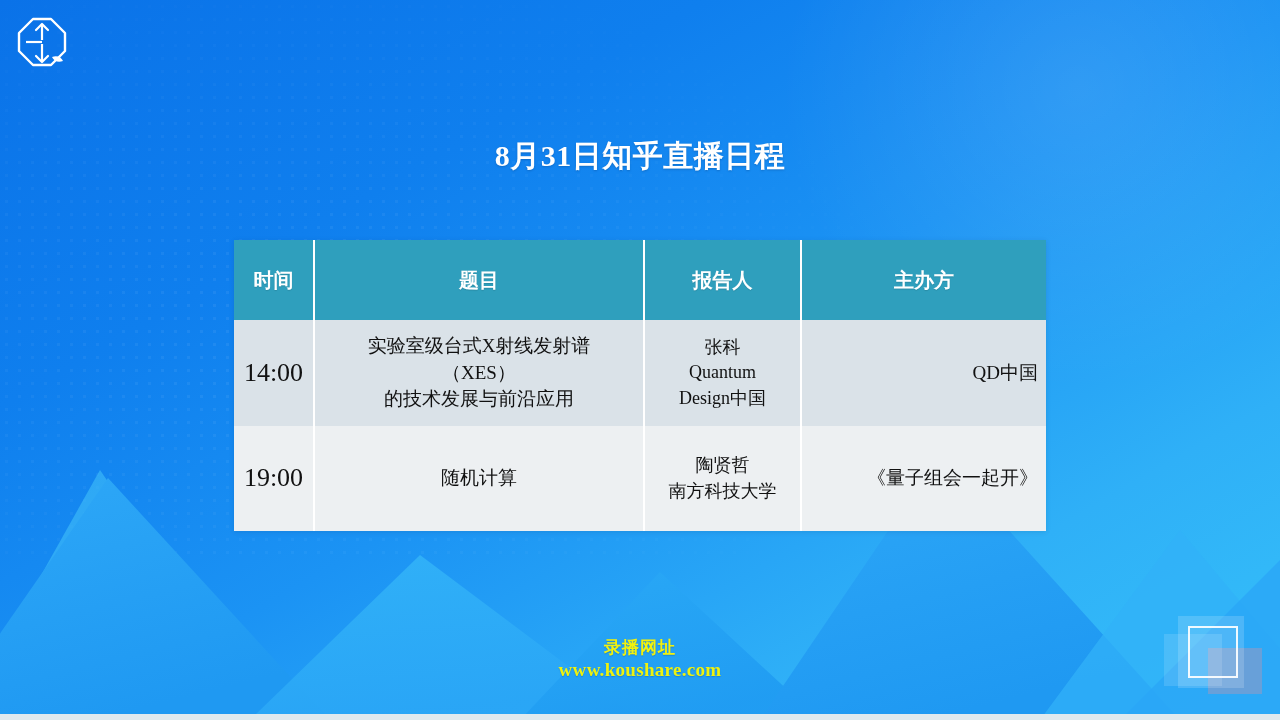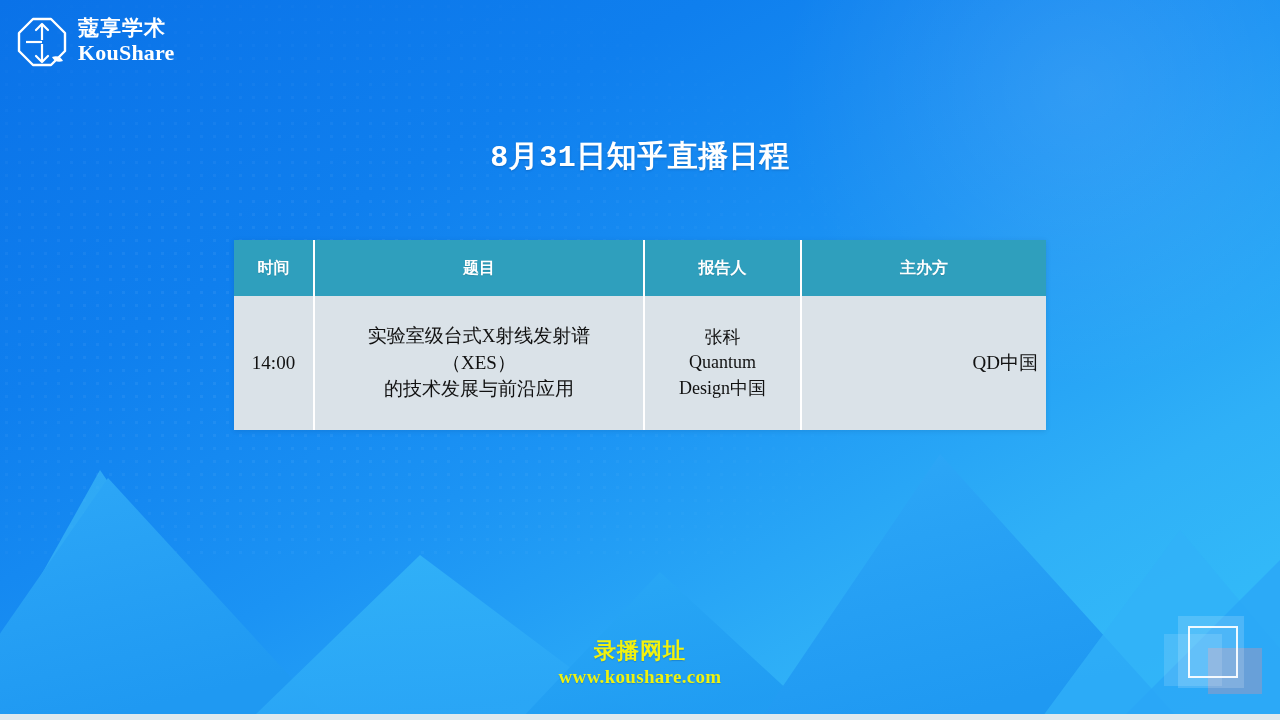--- a/index.html
+++ b/index.html
@@ -77,21 +77,21 @@
   
   .slide-title {
     position: absolute;
     left: 0; top: 136px;
     width: 1280px;
     text-align: center;
     color: #ffffff;
     font-size: 30px;
     font-weight: 700;
     letter-spacing: .5px;
-    font-family: Liberation Mono, monospace;
+    font-family: Liberation Serif, serif;
     text-shadow: 0 1px 2px rgba(0,40,90,.25);
   }
 
   
   .schedule-table {
     position: absolute;
     left: 234px; top: 240px;
     width: 812px;
     border-collapse: separate;
     border-spacing: 0;
@@ -99,62 +99,62 @@
     box-shadow: 0 1px 5px rgba(0,30,70,.12);
   }
   .schedule-table col.c-time   { width: 81px; }
   .schedule-table col.c-title  { width: 330px; }
   .schedule-table col.c-spk    { width: 157px; }
   .schedule-table col.c-host   { width: 244px; }
 
   .schedule-table th {
     background: #2f9fbd;
     color: #ffffff;
-    font-size: 16px;
-    font-weight: 700;
-    height: 56px;
+    font-size: 20px;
+    font-weight: 700;
+    height: 80px;
     padding: 4px 6px;
     border-right: 2px solid #ffffff;
     font-family: Liberation Mono, monospace;
     text-shadow: 0 1px 1px rgba(0,0,0,.12);
   }
   .schedule-table th:last-child { border-right: none; }
 
   .schedule-table td {
     color: #111111;
     font-size: 18px;
     text-align: center;
     vertical-align: middle;
     padding: 10px 8px;
     line-height: 1.42;
     border-right: 2px solid #ffffff;
     font-family: "Liberation Serif", "DejaVu Serif", serif;
   }
   .schedule-table td:last-child { border-right: none; text-align: right; }
 
-  .schedule-table tbody tr.row-a td { background: #dae2e8; height: 134px; }
+  .schedule-table tbody tr.row-a td { background: #dae2e8; height: 106px; }
   .schedule-table tbody tr.row-b td { background: #edf0f2; height: 105px; }
 
-  .schedule-table td.cell-time { font-size: 19px; }
+  .schedule-table td.cell-time { font-size: 26px; }
   .schedule-table td.cell-title { font-size: 19px; }
   .schedule-table td.cell-speaker { font-size: 18px; }
   .schedule-table td.cell-host { font-size: 19px; }
 
   .cellline { display: block; }
 
   
   .footer {
     position: absolute;
     left: 0; top: 636px;
     width: 1280px;
     text-align: center;
   }
   .footer-label {
     color: #f2f20d;
-    font-size: 22px;
+    font-size: 17px;
     font-weight: 700;
     letter-spacing: 1px;
     font-family: "DejaVu Sans", "Liberation Sans", sans-serif;
     text-shadow: 0 1px 1px rgba(0,40,90,.22);
   }
   .footer-url {
     color: #eef20f;
     font-size: 19px;
     font-weight: 700;
     margin-top: 0;
@@ -229,24 +229,20 @@
   <div class="logo">
     <svg class="logo-mark" viewBox="0 0 52 52">
       <path d="M17 3 H35 L49 17 V35 L35 49 H17 L3 35 V17 Z" fill="none" stroke="#ffffff" stroke-width="2.4" stroke-linejoin="round"></path>
       <line x1="26" y1="8" x2="26" y2="24" stroke="#ffffff" stroke-width="2.2"></line>
       <line x1="26" y1="28" x2="26" y2="46" stroke="#ffffff" stroke-width="2.2"></line>
       <polyline points="20,14 26,8 32,14" fill="none" stroke="#ffffff" stroke-width="2.2" stroke-linejoin="round" stroke-linecap="round"></polyline>
       <line x1="10" y1="26" x2="26" y2="26" stroke="#ffffff" stroke-width="2.2"></line>
       <polyline points="32,40 26,46 20,40" fill="none" stroke="#ffffff" stroke-width="2.2" stroke-linejoin="round" stroke-linecap="round"></polyline>
       <path d="M36 41 C41 39 45 41 47 45 C42 47 38 45 36 41 Z" fill="#ffffff"></path>
     </svg>
-    <div class="logo-text">
-      <span class="logo-cn">蔻享学术</span>
-      <span class="logo-en">KouShare</span>
-    </div>
   </div>
 
   <div class="slide-title">8月31日知乎直播日程</div>
 
   <table class="schedule-table">
     <colgroup>
       <col class="c-time">
         <col class="c-title">
         <col class="c-spk">
         <col class="c-host">
@@ -267,20 +263,31 @@
           <span class="cellline">（XES）</span>
           <span class="cellline">的技术发展与前沿应用</span>
         </td>
         <td class="cell-speaker">
           <span class="cellline">张科</span>
           <span class="cellline">Quantum</span>
           <span class="cellline">Design中国</span>
         </td>
         <td class="cell-host">QD中国</td>
       </tr>
+      <tr class="row-b">
+        <td class="cell-time">19:00</td>
+        <td class="cell-title">
+          <span class="cellline">随机计算</span>
+        </td>
+        <td class="cell-speaker">
+          <span class="cellline">陶贤哲</span>
+          <span class="cellline">南方科技大学</span>
+        </td>
+        <td class="cell-host">《量子组会一起开》</td>
+      </tr>
     </tbody>
   </table>
 
   <div class="footer">
     <div class="footer-label">录播网址</div>
     <div class="footer-url">www.koushare.com</div>
   </div>
 
   <div class="watermark">
     <div class="wm-sq wm-b"></div>

